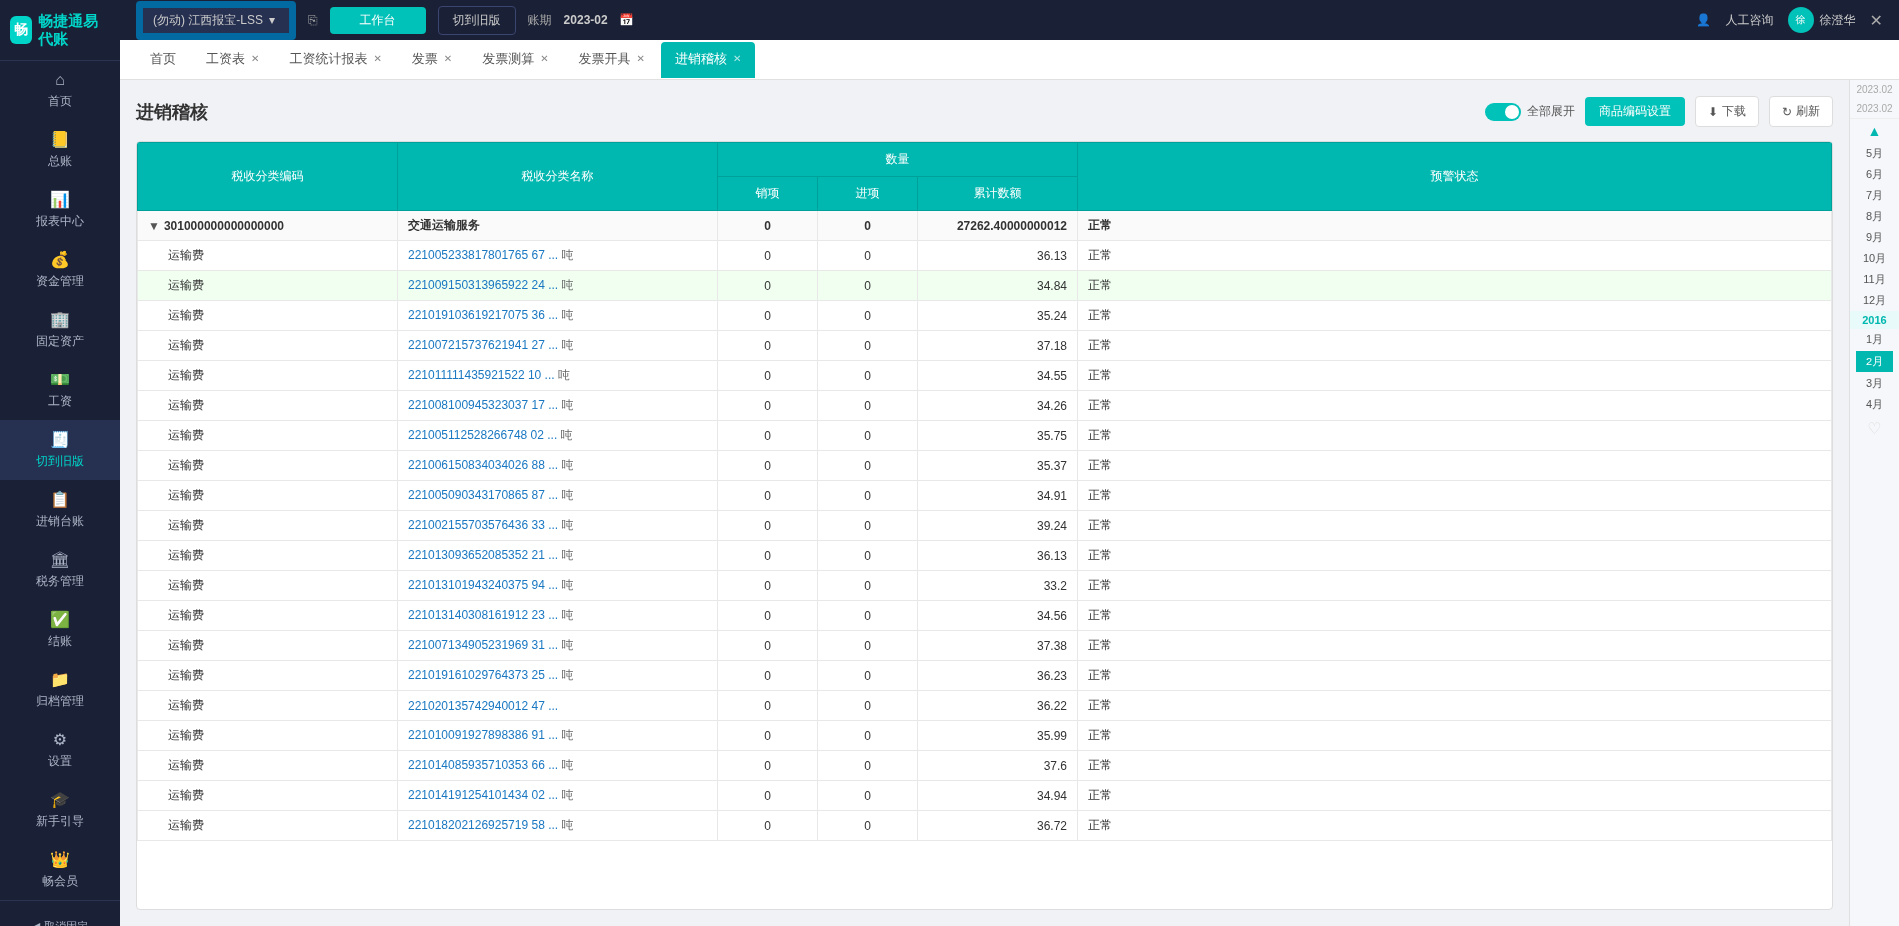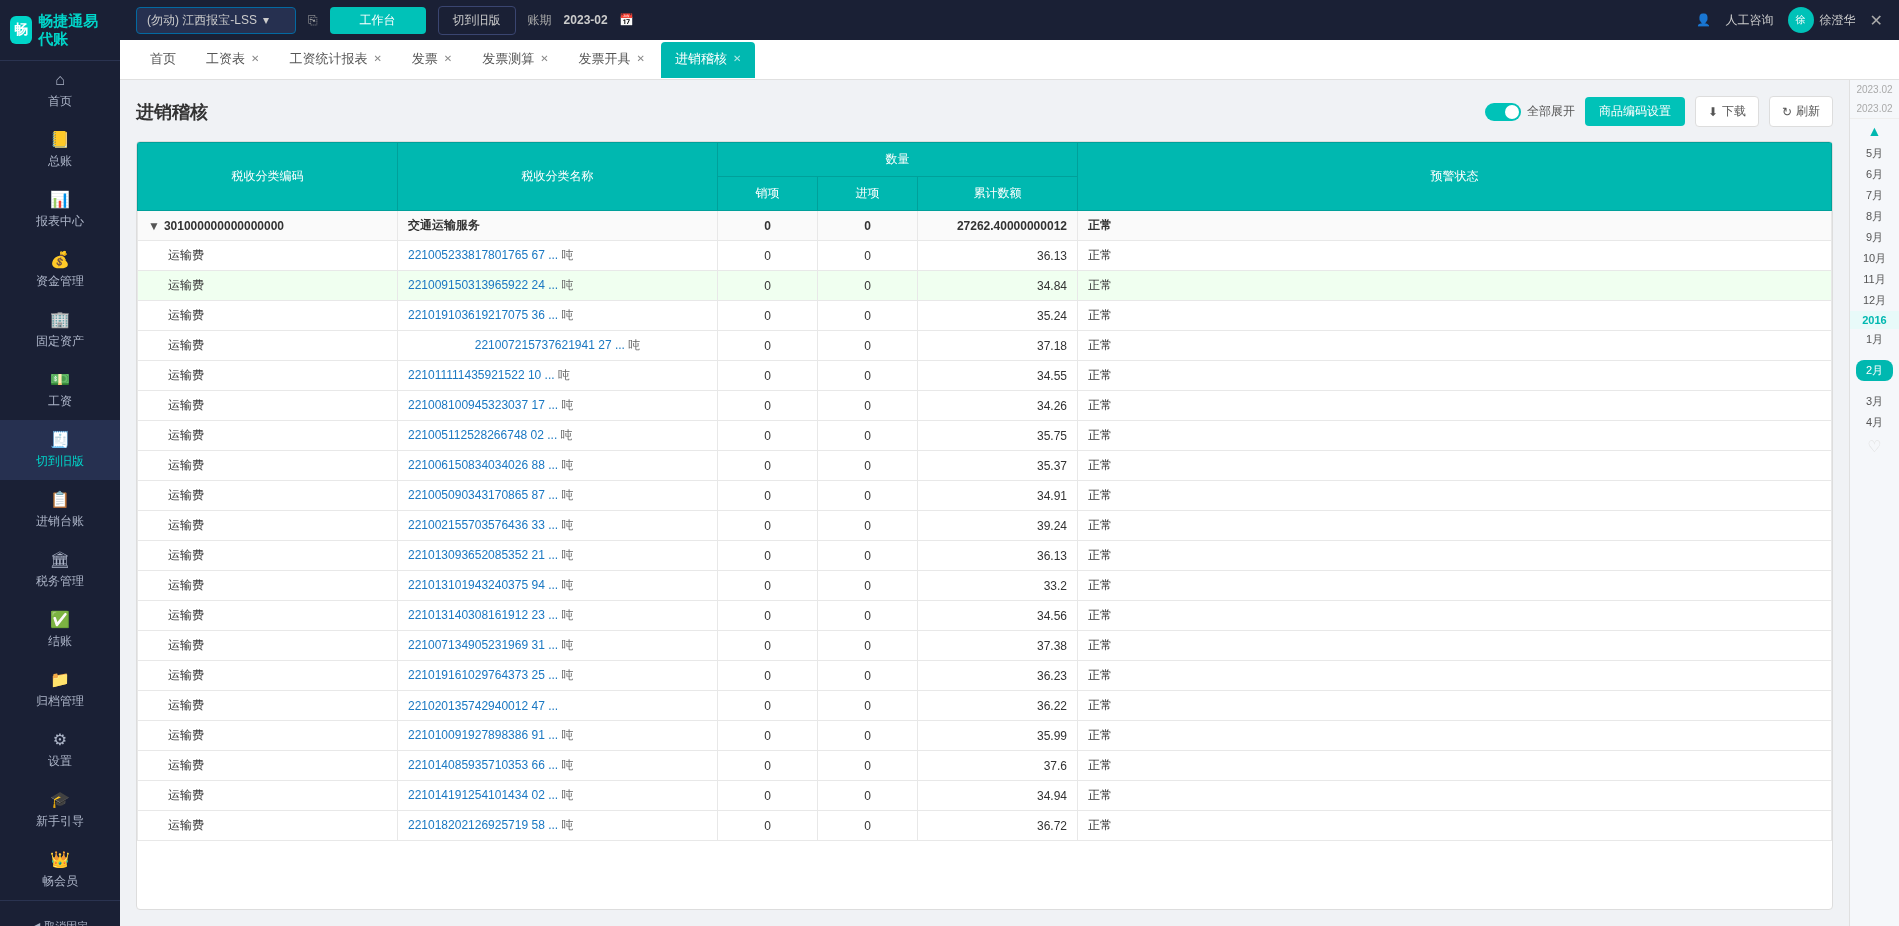--- a/index.html
+++ b/index.html
@@ -76,21 +76,21 @@
       display: flex;
       align-items: center;
       padding: 0 16px;
       height: 40px;
       gap: 12px;
       color: #ccc;
       flex-shrink: 0;
     }
     .topbar-company {
       background: #263050;
-      border: 1px solid #0369a1;
+      border: 7px solid #0369a1;
       border-radius: 4px;
       padding: 4px 10px;
       color: #ccc;
       font-size: 12px;
       display: flex; align-items: center; gap: 6px;
       cursor: pointer;
       min-width: 160px;
     }
     .topbar-btn {
       background: #00c2b8;
@@ -262,21 +262,21 @@
     }
     .timeline-scroll-up, .timeline-scroll-down {
       text-align: center;
       padding: 4px;
       color: #00b8b0;
       cursor: pointer;
       font-size: 14px;
     }
     .rs-year { font-size: 11px; color: #666; text-align: center; padding: 3px 0; }
     .rs-month { font-size: 11px; color: #555; text-align: center; padding: 3px 0; cursor: pointer; }
-    .rs-month.cur { background: #00b8b0; color: white; border-radius: 8px; margin: 10px 6px; }
+    .rs-month.cur { background: #00b8b0; color: white; border-radius: 0; margin: 1px 6px; font-family: Liberation Mono, monospace; }
     .rs-year.highlight { color: #00b8b0; font-weight: bold; background: #e8faf9; }
   </style>
 </head>
 <body>
 
 <div class="sidebar">
   <div class="sidebar-logo">
     <div class="sidebar-logo-icon">畅</div>
     <span style="font-size:15px;line-height:1.2;">畅捷通易代账</span>
   </div>
@@ -467,21 +467,21 @@
               <tr>
       <td style="padding-left:30px;">运输费</td>
       <td style="color:#1a78c2;">221019103619217075 36 ... <span style="color:#666;">吨</span></td>
       <td class="text-center">0</td>
       <td class="text-center">0</td>
       <td class="text-right">35.24</td>
       <td>正常</td>
     </tr>
               <tr>
       <td style="padding-left:30px;">运输费</td>
-      <td style="color:#1a78c2;text-align:center;">221007215737621941 27 ... <span style="color:#666;">吨</span></td>
+      <td style="color:#1a78c2;">221007215737621941 27 ... <span style="color:#666;">吨</span></td>
       <td class="text-center">0</td>
       <td class="text-center">0</td>
       <td class="text-right">37.18</td>
       <td>正常</td>
     </tr>
               <tr>
       <td style="padding-left:30px;">运输费</td>
       <td style="color:#1a78c2;">221011111435921522 10 ... <span style="color:#666;">吨</span></td>
       <td class="text-center">0</td>
       <td class="text-center">0</td>

